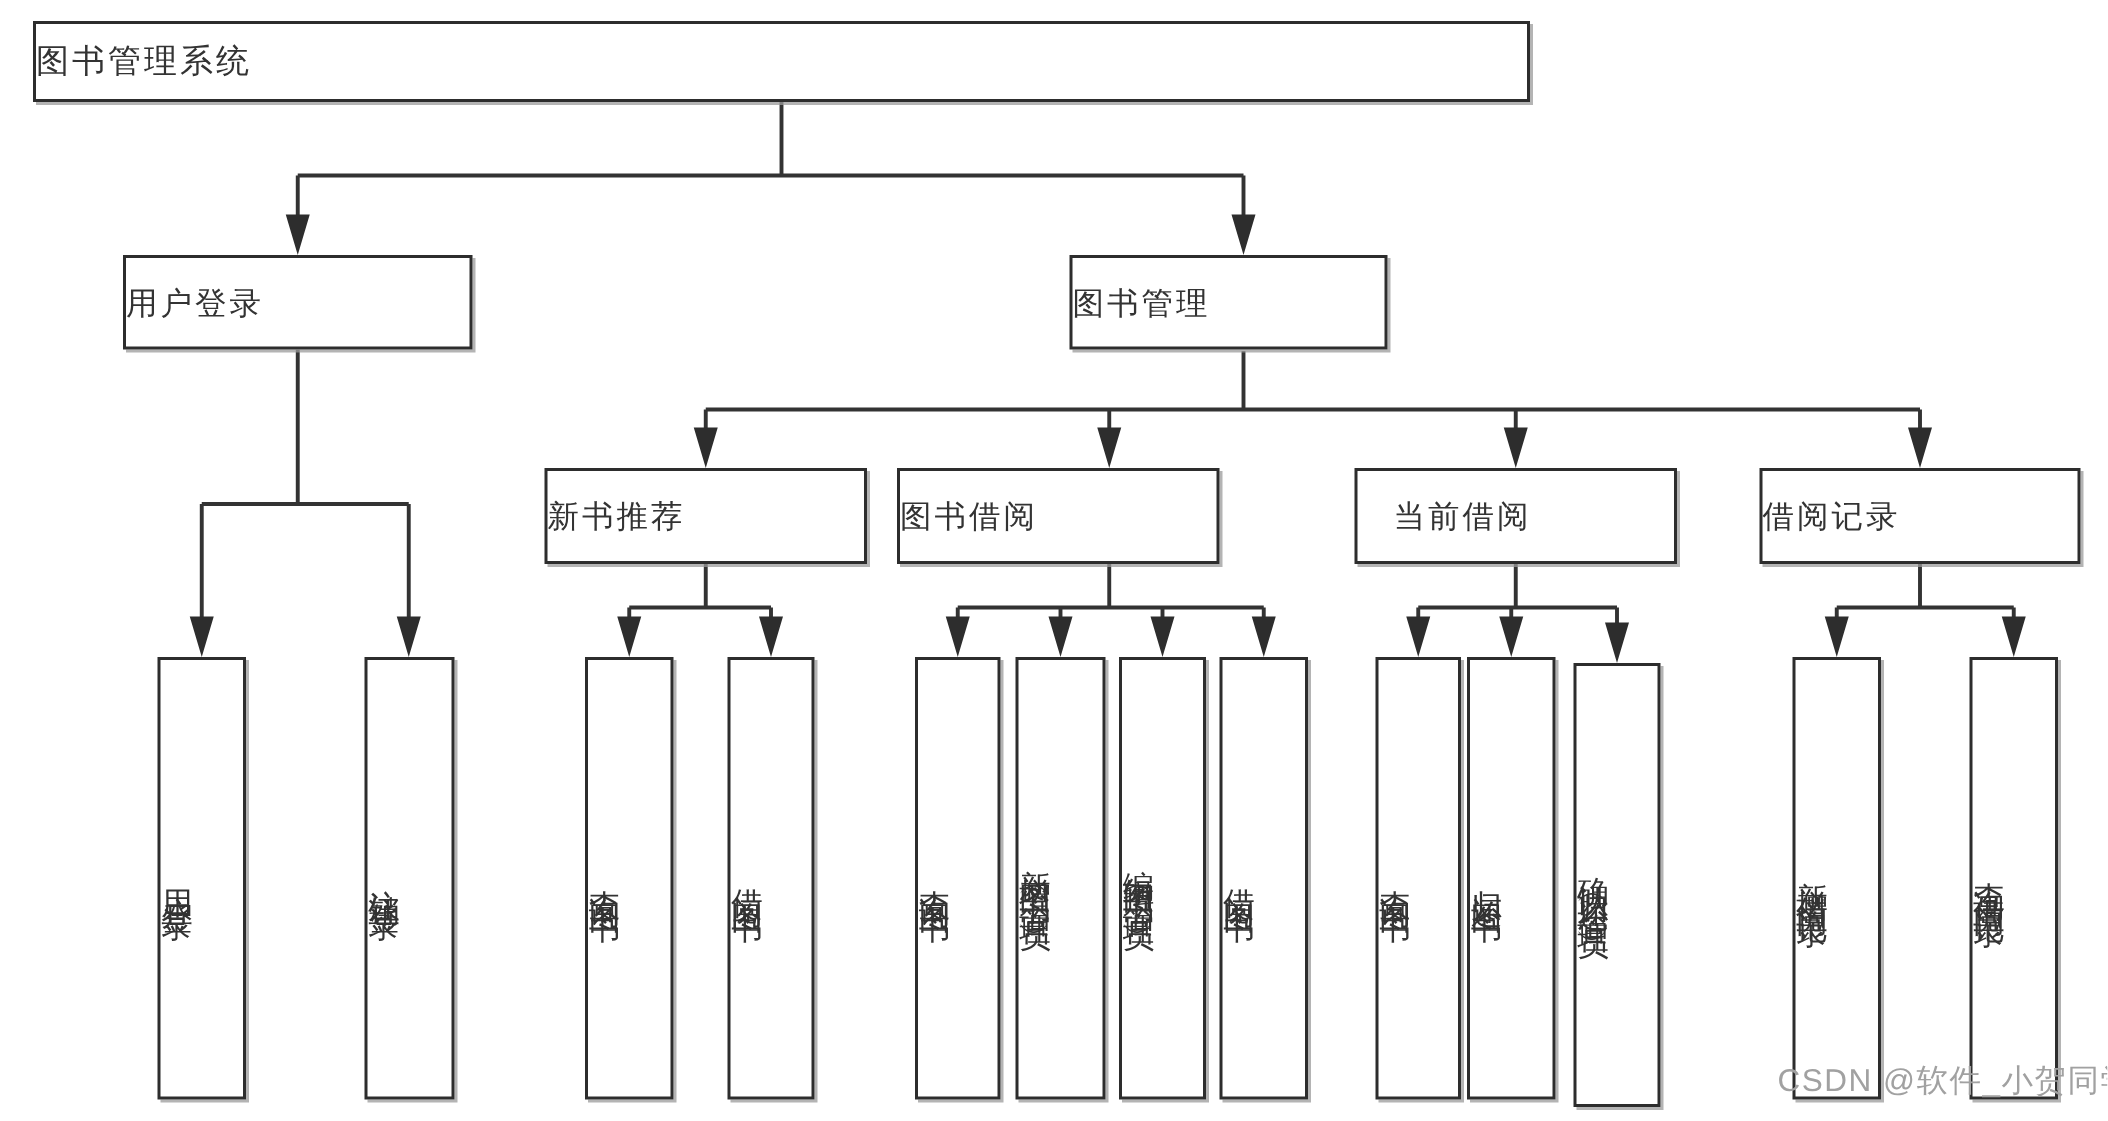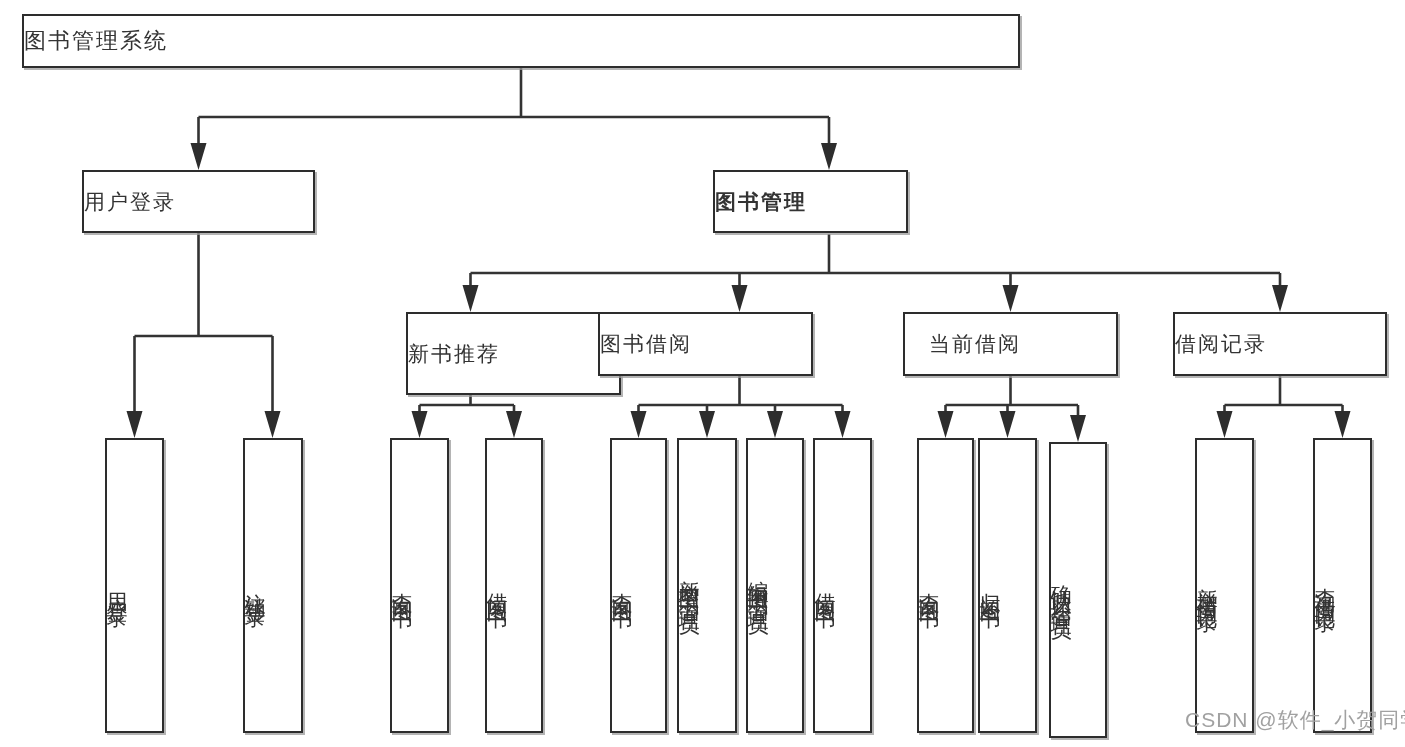--- a/index.html
+++ b/index.html
@@ -100,25 +100,25 @@
     </g>
   </svg>
 
   <div class="node h root" style="left:22px; top:14px; width:998px; height:54px;">
     <span>图书管理系统</span>
   </div>
 
   <div class="node h" style="left:82px; top:170px; width:233px; height:63px;">
     <span>用户登录</span>
   </div>
-  <div class="node h" style="left:713px; top:170px; width:195px; height:63px;font-weight:bold;">
+  <div class="node h" style="left:713px; top:170px; width:212px; height:63px;">
     <span>图书管理</span>
   </div>
 
-  <div class="node h" style="left:363px; top:312px; width:215px; height:83px;margin-left:43px;">
+  <div class="node h" style="left:363px; top:312px; width:215px; height:64px;">
     <span>新书推荐</span>
   </div>
   <div class="node h" style="left:598px; top:312px; width:215px; height:64px;">
     <span>图书借阅</span>
   </div>
   <div class="node h" style="left:903px; top:312px; width:215px; height:64px;padding-left:24px;">
     <span>当前借阅</span>
   </div>
   <div class="node h" style="left:1173px; top:312px; width:214px; height:64px;">
     <span>借阅记录</span>

